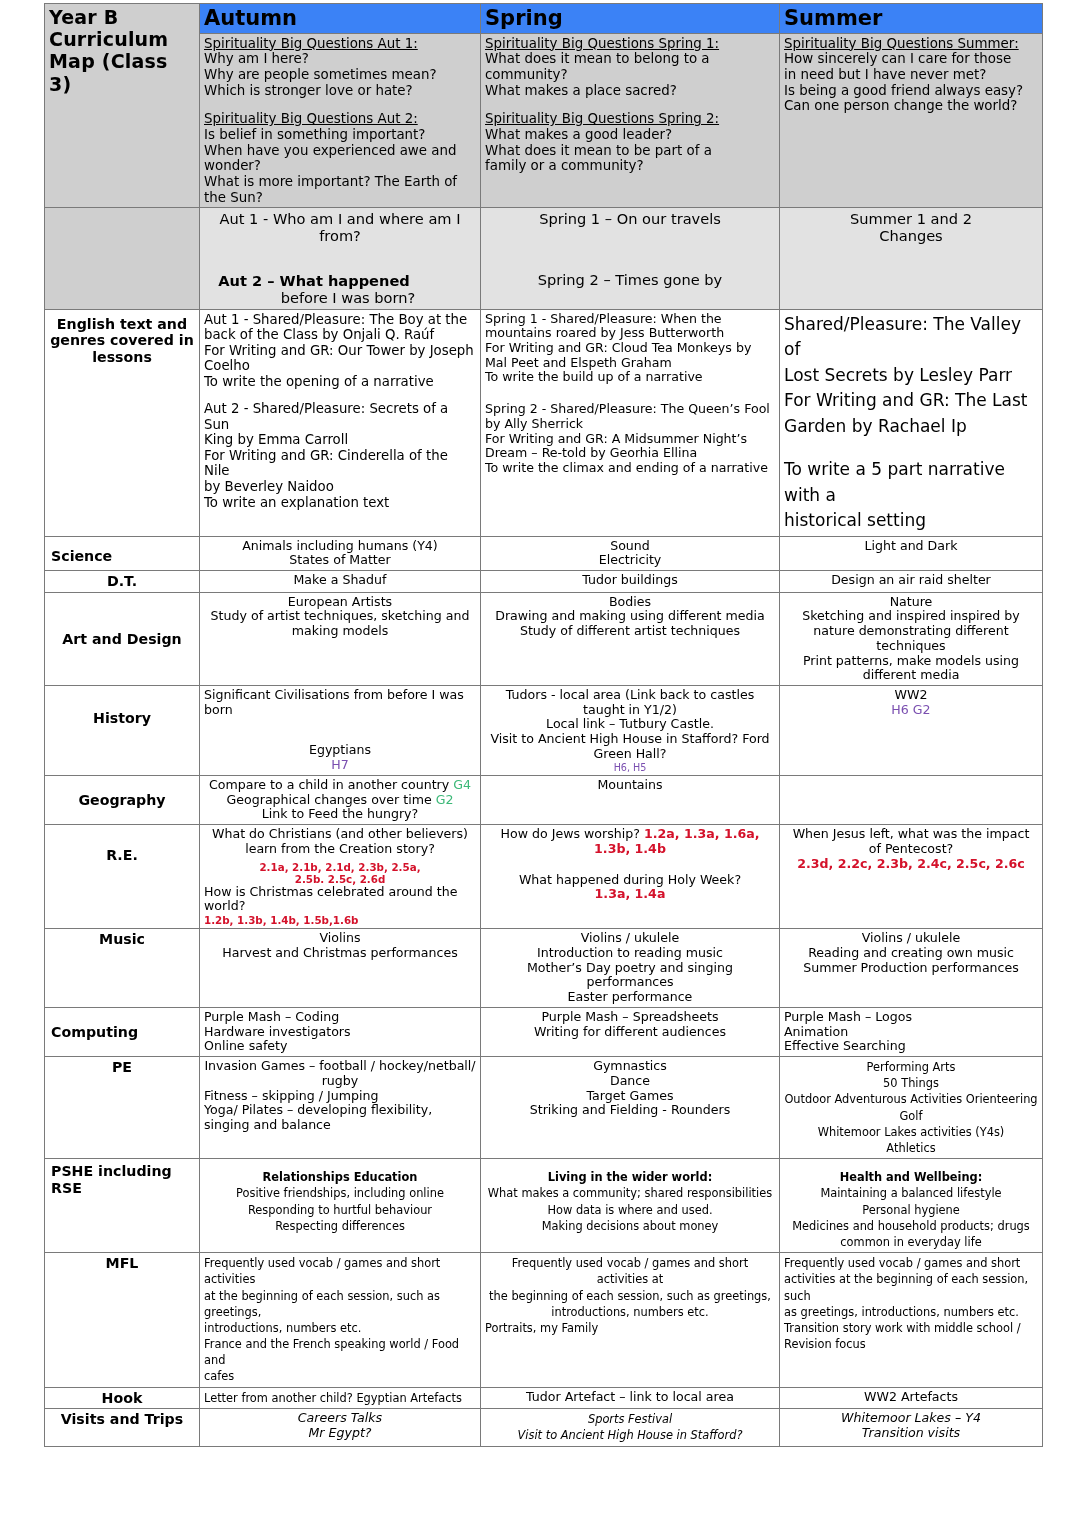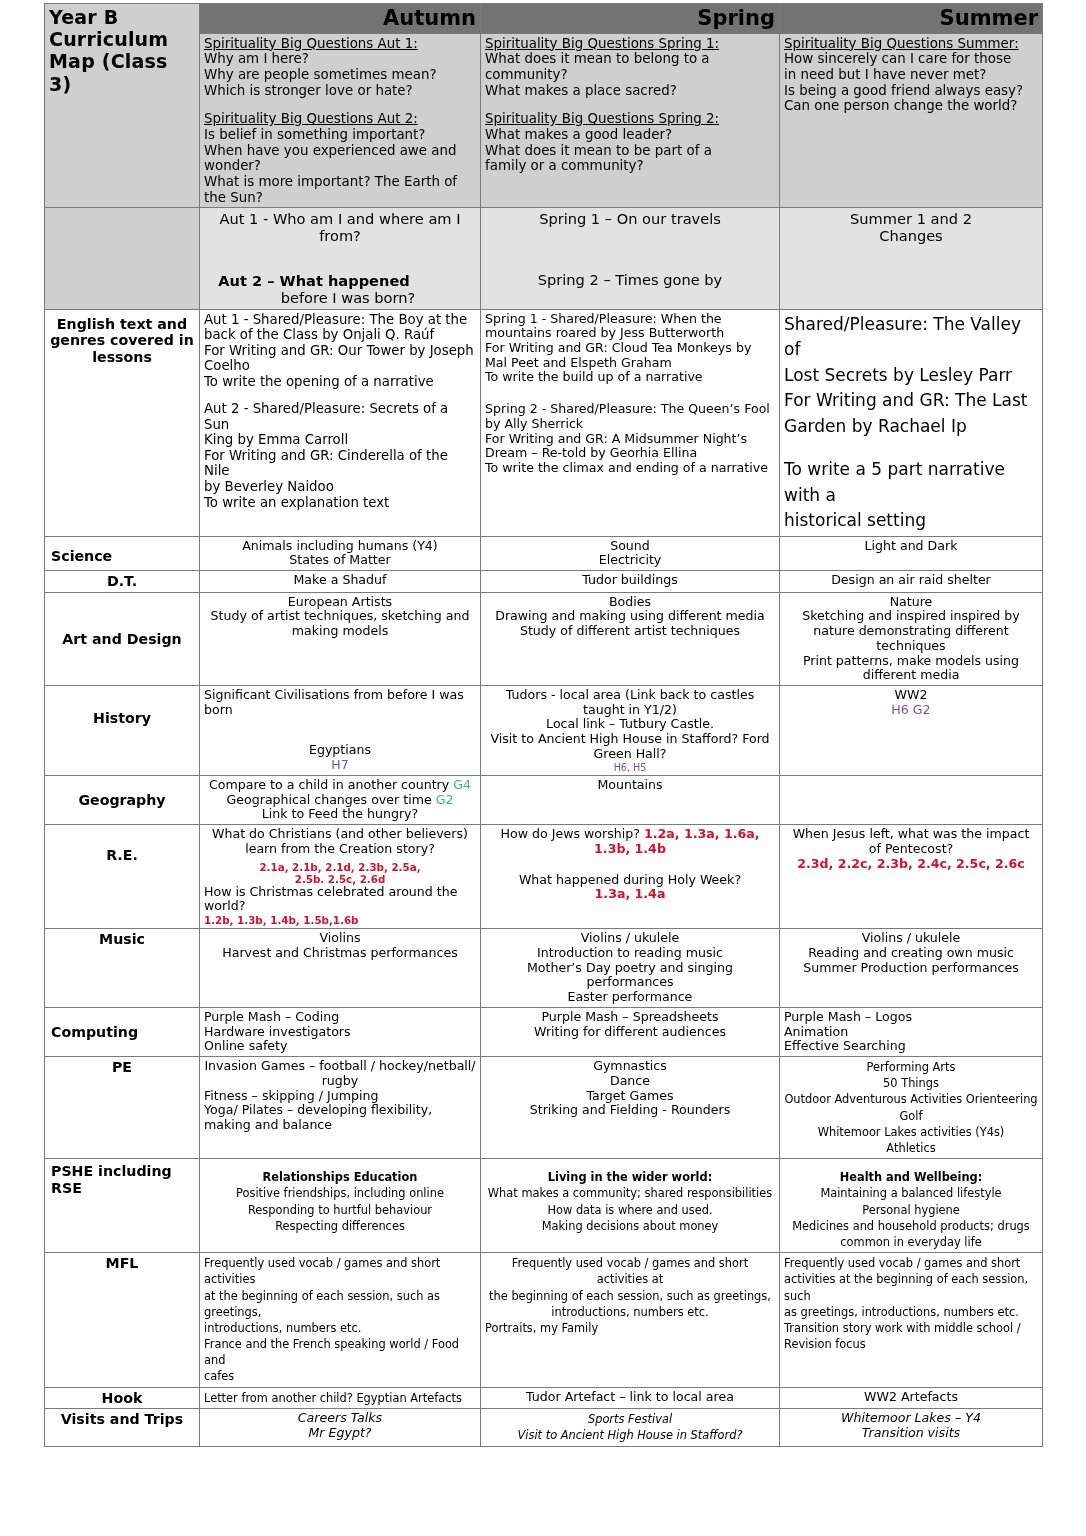--- a/index.html
+++ b/index.html
@@ -37,22 +37,22 @@
   .title-cell{
     background:#cfcfcf;
     font-weight:bold;
     font-size:19px;
     line-height:1.33;
     padding:11px 0 0 13px;
     vertical-align:top;
     letter-spacing:.2px;
   }
   .term-head{
-    background:#737373;
-    text-align:right;
+    background:#3b82f6;
+    text-align:left;
     font-weight:bold;
     font-size:21px;
     padding:1px 0 2px 0;
     vertical-align:middle;
   }
   .spirit{
     background:#cfcfcf;
     font-size:13.4px;
     line-height:1.47;
     padding:4px 6px 4px 7px;
@@ -358,21 +358,21 @@
     </td>
   </tr>
 
   <tr>
     <td class="rowlabel">PE</td>
     <td class="cell">
       <span class="ln" style="text-align:center;">Invasion Games – football / hockey/netball/</span>
       <span class="ln" style="text-align:center;">rugby</span>
       <span class="ln">Fitness – skipping / Jumping</span>
       <span class="ln">Yoga/ Pilates – developing flexibility,</span>
-      <span class="ln">making and balance</span>
+      <span class="ln">singing and balance</span>
     </td>
     <td class="cell ctr">
       <span class="ln">Gymnastics</span>
       <span class="ln">Dance</span>
       <span class="ln">Target Games</span>
       <span class="ln">Striking and Fielding - Rounders</span>
     </td>
     <td class="cell ctr small">
       <span class="ln">Performing Arts</span>
       <span class="ln">50 Things</span>

